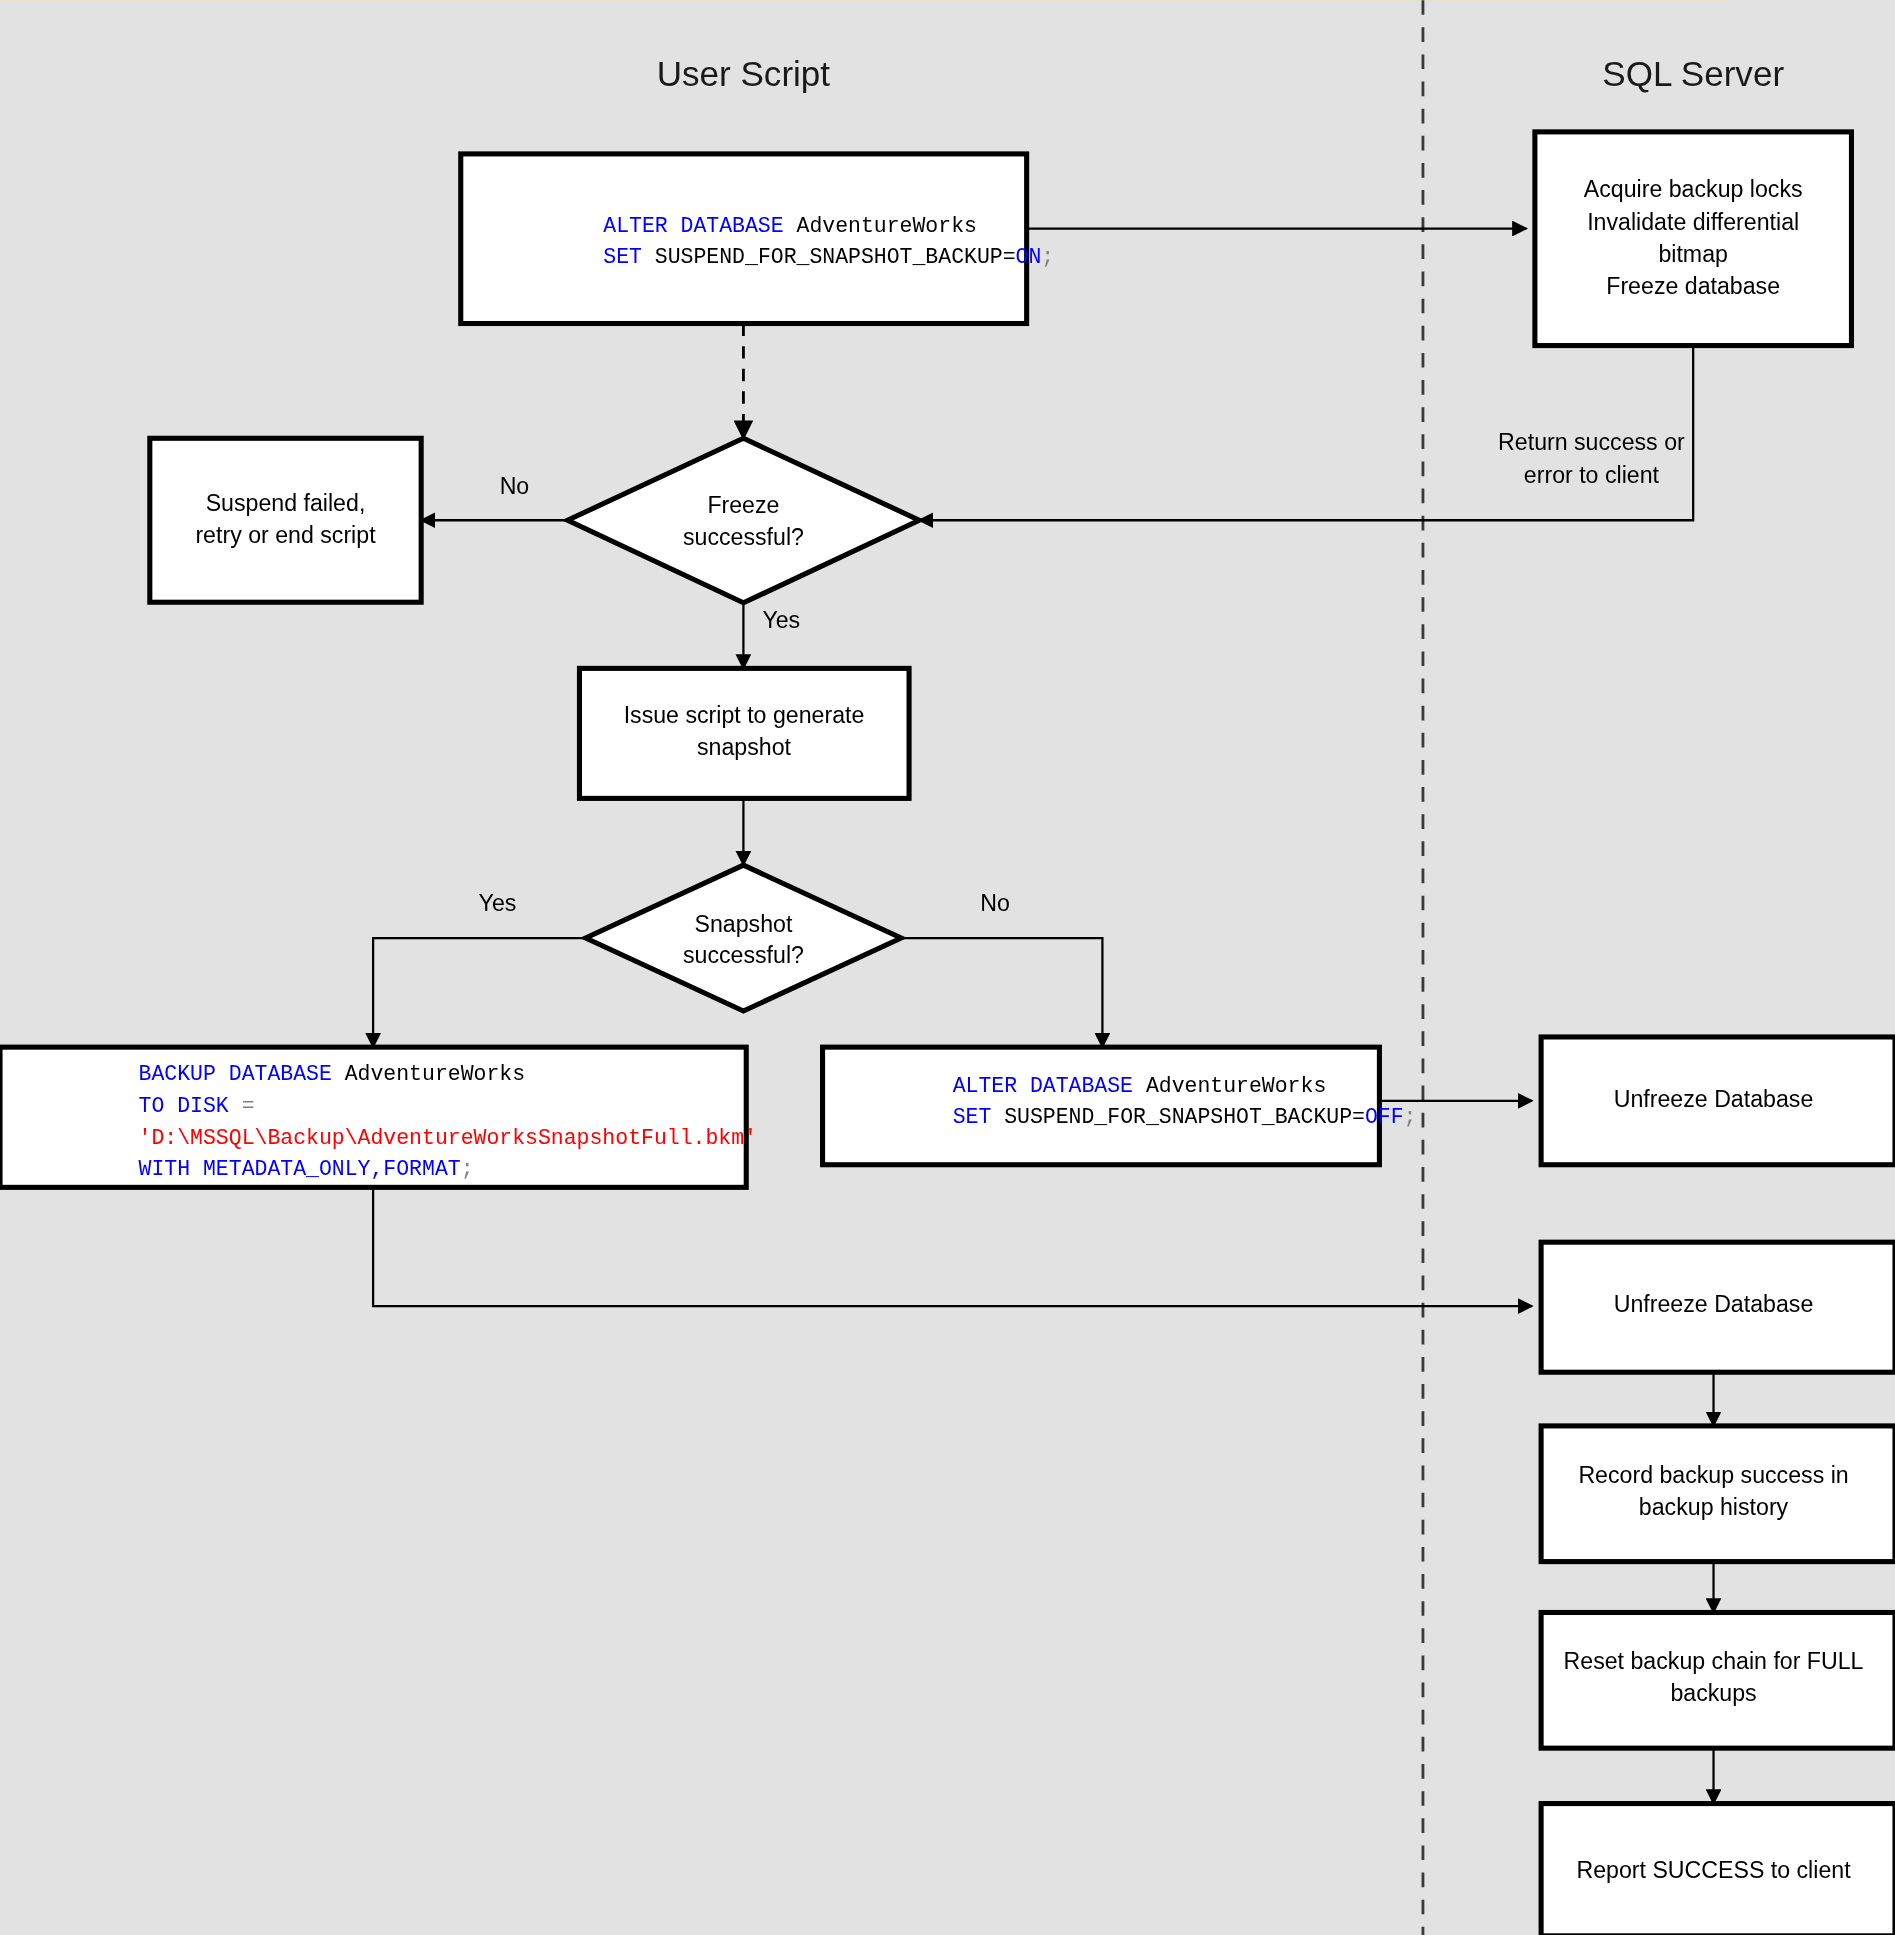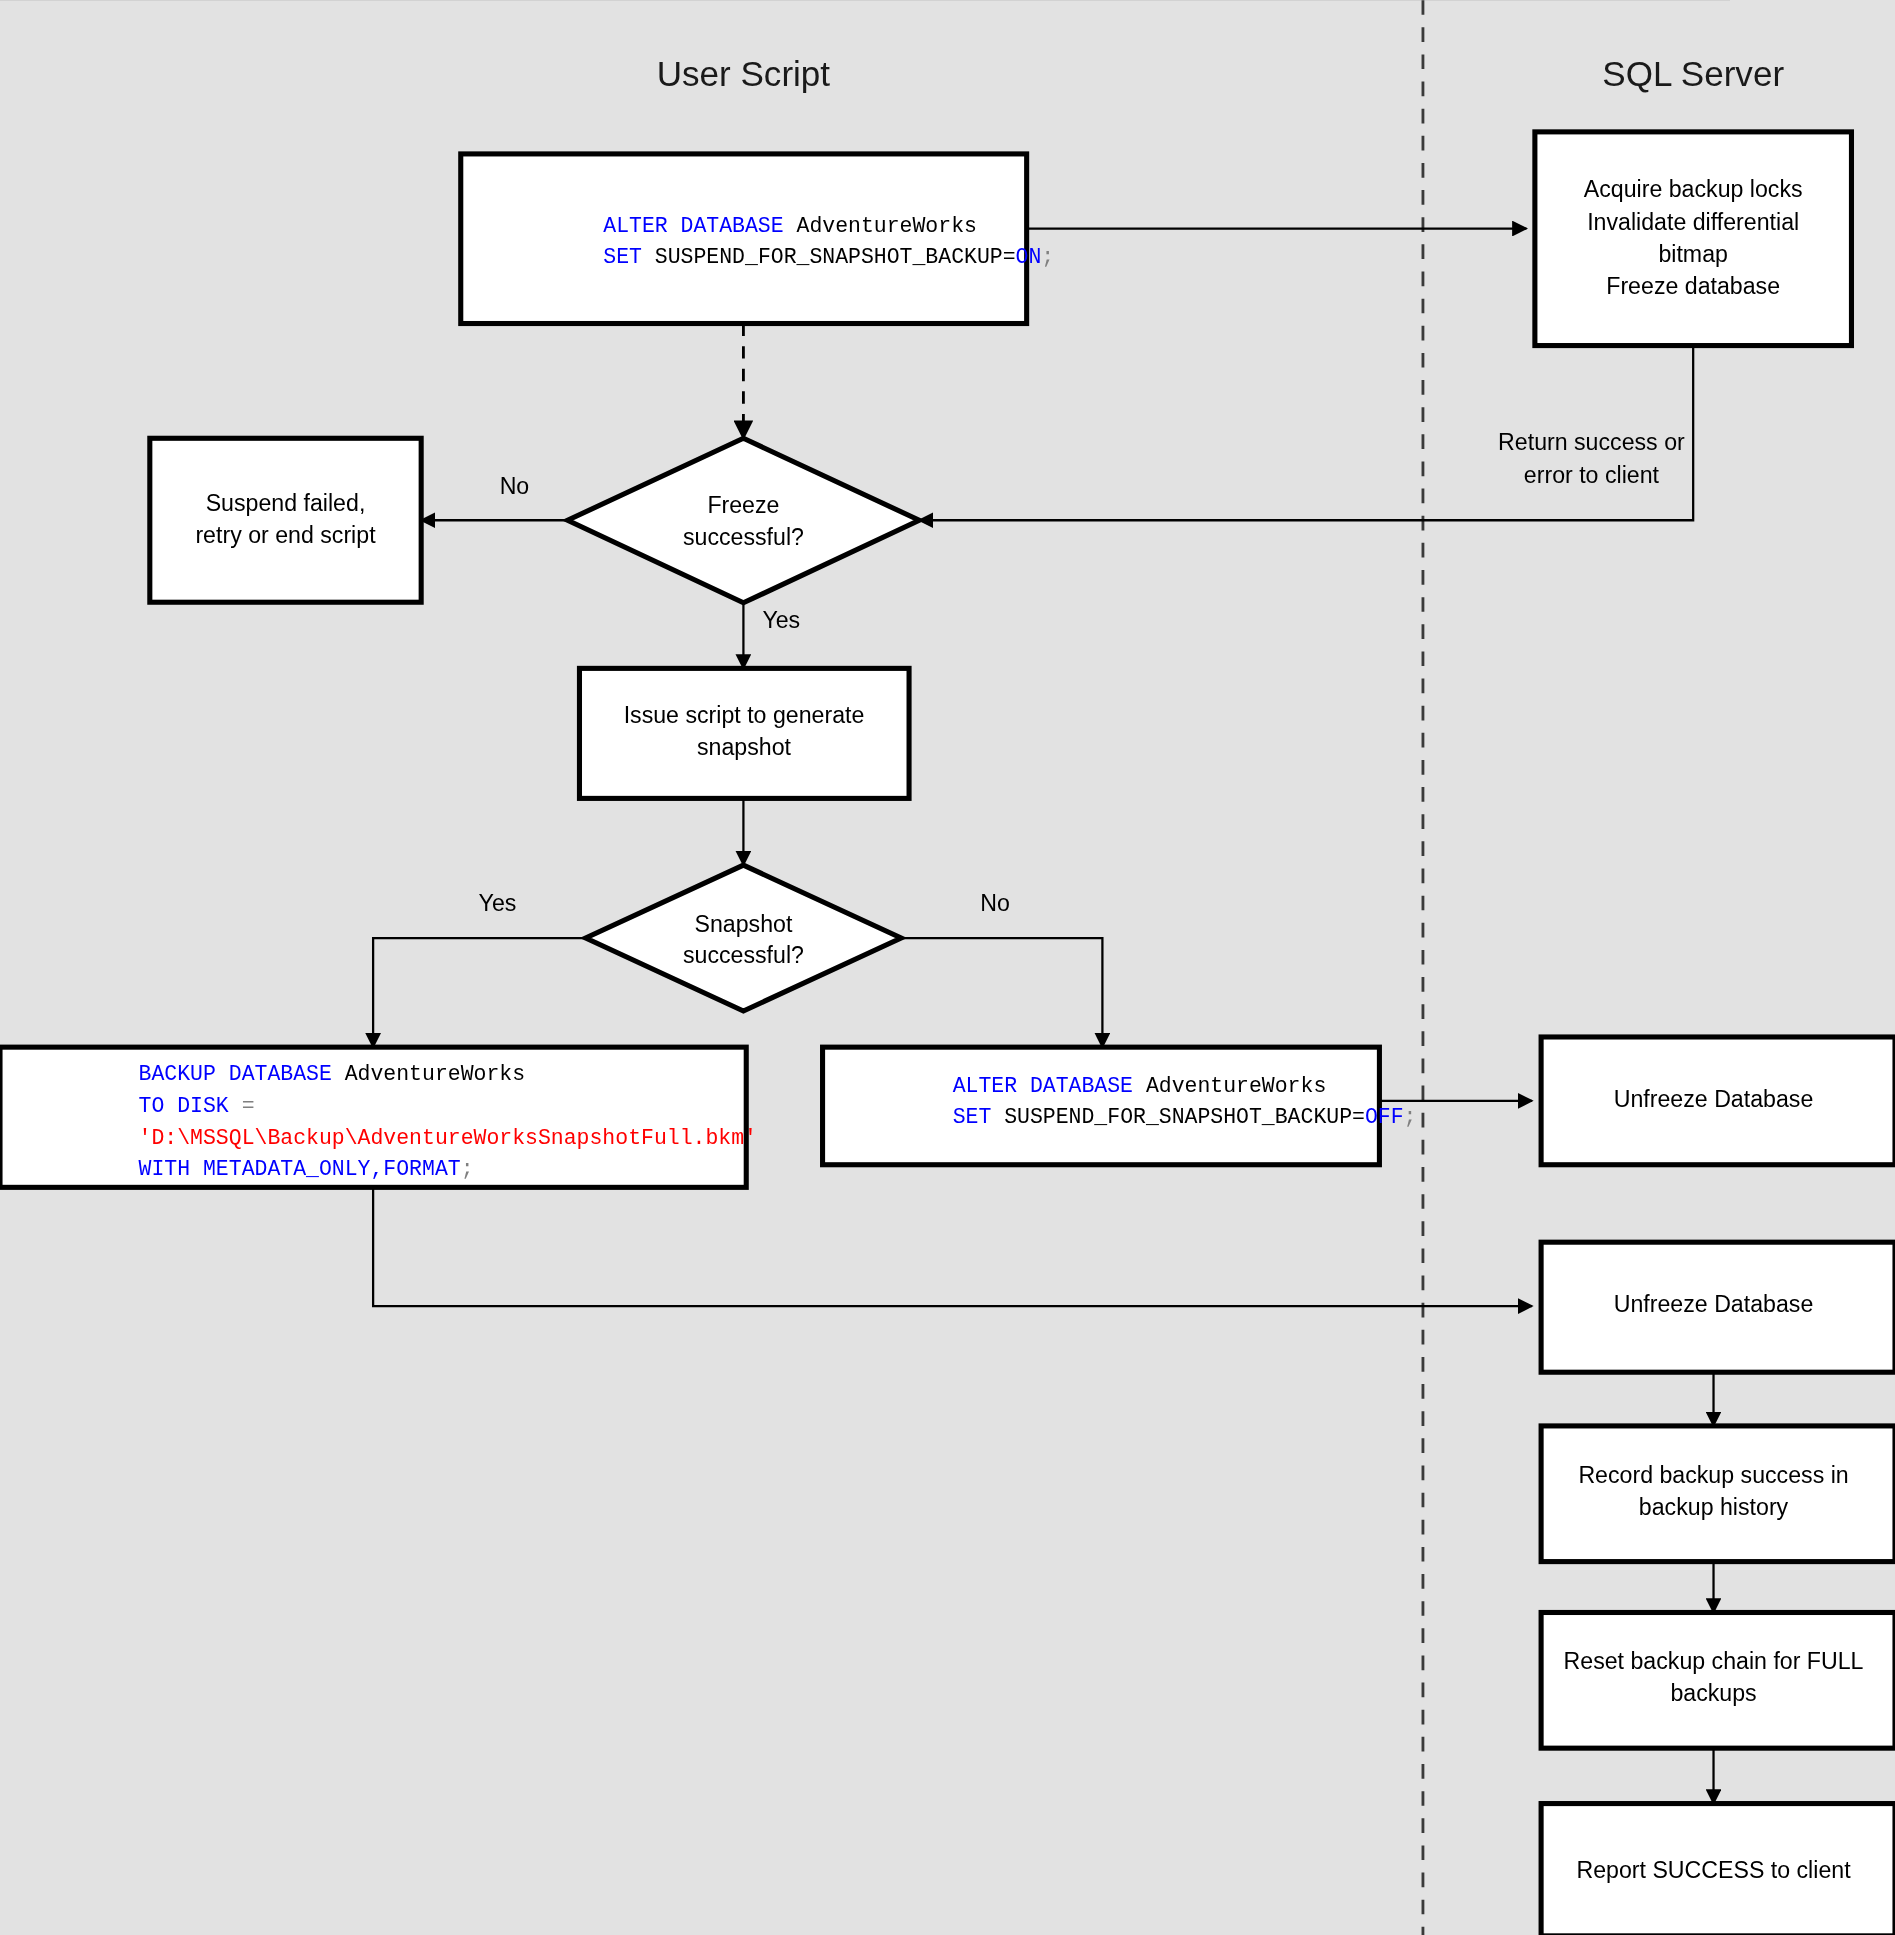--- a/index.html
+++ b/index.html
@@ -10,21 +10,21 @@
   body {
     width: 1895px;
     height: 1936px;
     font-family: "Liberation Sans", sans-serif;
     overflow: hidden;
   }
   #diagram-root {
     position: relative;
     width: 1730px;
     height: 1936px;
-    background: #737373;
+    background: #fde047;
   }
   svg.canvas {
     position: absolute;
     top: 0;
     left: 0;
     width: 1895px;
     height: 1936px;
   }
   .lane-title {
     font-family: "Liberation Sans", sans-serif;

